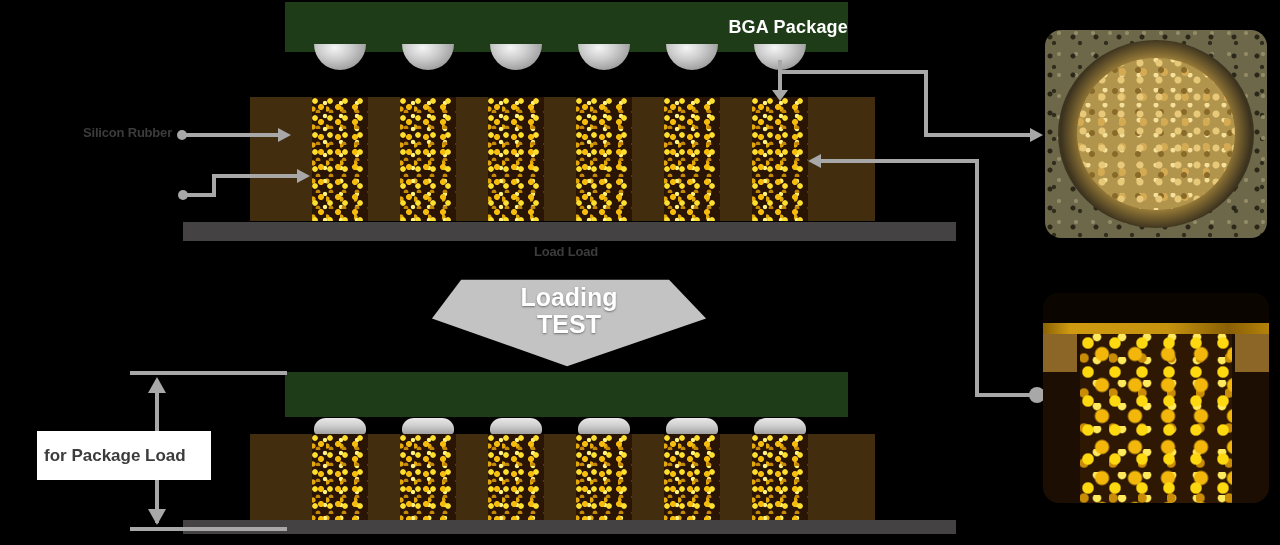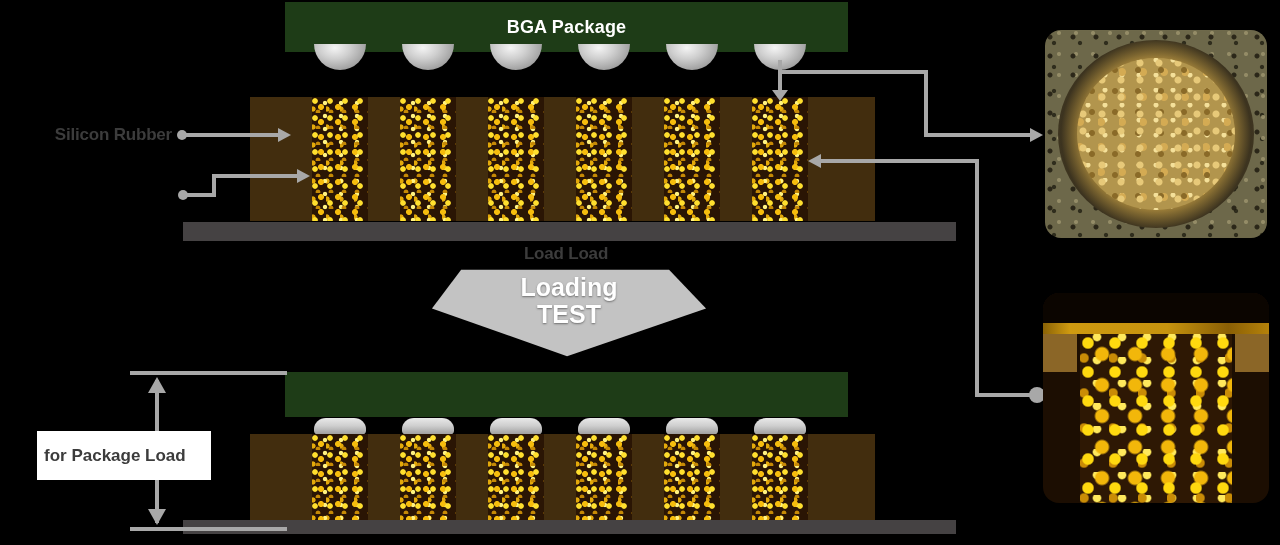--- a/index.html
+++ b/index.html
@@ -7,21 +7,21 @@
     position:relative;width:1280px;height:545px;overflow:hidden;
     background:var(--background,#000);
     font-family:"Liberation Sans", sans-serif;
   }
   
   .pkg{
     position:absolute;left:285px;width:563px;
     background:var(--package-green,#1e3c17);
     display:flex;align-items:center;justify-content:center;
   }
-  .pkg-top{top:2px;height:50px;}
+  .pkg-top{top:2px;height:50px;justify-content:flex-end;}
   .pkg-bottom{top:372px;height:45px;}
   .pkg-label{color:#fff;font-size:18px;font-weight:bold;letter-spacing:.2px;}
   .ball{
     position:absolute;width:52px;height:26px;
     background:radial-gradient(ellipse at 40% 15%, #f4f4f4 0%, #cfcfcf 35%, #a2a2a2 70%, #7d7d7d 100%);
     border-radius:0 0 50% 50% / 0 0 100% 100%;
   }
   .ball-squashed{
     position:absolute;width:52px;height:17px;
     background:linear-gradient(180deg,#e9e9e9 0%,#cfcfcf 45%,#9b9b9b 100%);
@@ -46,41 +46,41 @@
   }
   .board{
     position:absolute;left:183px;width:773px;
     background:var(--load-board-gray,#454243);
   }
   .board-top{top:222px;height:19px;}
   .board-bottom{top:520px;height:14px;}
   
   .lbl{
     position:absolute;color:var(--label-gray,#3c3c3c);
-    font-weight:bold;font-size:17px;letter-spacing:-.2px;white-space:nowrap;
+    font-weight:bold;font-size:13px;letter-spacing:-.2px;white-space:nowrap;
   }
   .lbl-right{text-align:right;}
   .lbl-center{text-align:center;white-space:nowrap;}
   
   .line{position:absolute;background:var(--connector-gray,#a8a8a8);}
   .dot{position:absolute;border-radius:50%;background:var(--connector-gray,#a8a8a8);}
   .tri{position:absolute;width:0;height:0;}
   .tri-right{border-top:7px solid transparent;border-bottom:7px solid transparent;
              border-left:13px solid var(--connector-gray,#a8a8a8);}
   .tri-left{border-top:7px solid transparent;border-bottom:7px solid transparent;
             border-right:13px solid var(--connector-gray,#a8a8a8);}
   .tri-down{border-left:8px solid transparent;border-right:8px solid transparent;
             border-top:11px solid var(--connector-gray,#a8a8a8);}
   .tri-up{border-left:9px solid transparent;border-right:9px solid transparent;
           border-bottom:16px solid var(--connector-gray,#a8a8a8);}
   .tri-down-big{border-left:9px solid transparent;border-right:9px solid transparent;
           border-top:16px solid var(--connector-gray,#a8a8a8);}
   
   .loading-arrow{
-    position:absolute;left:430px;top:268px;width:278px;height:90px;
+    position:absolute;left:430px;top:278px;width:278px;height:90px;
     background:var(--arrow-fill,#c3c3c3);
     clip-path:polygon(11.2% 2%, 86% 2%, 99.3% 45%, 49.3% 98%, .7% 45%);
     display:flex;flex-direction:column;align-items:center;
     padding-top:6px;box-sizing:border-box;
   }
   .loading-arrow span{
     color:#fff;font-size:25px;font-weight:bold;line-height:27px;
     text-shadow:0 1px 2px rgba(90,90,90,.8);
   }
   

